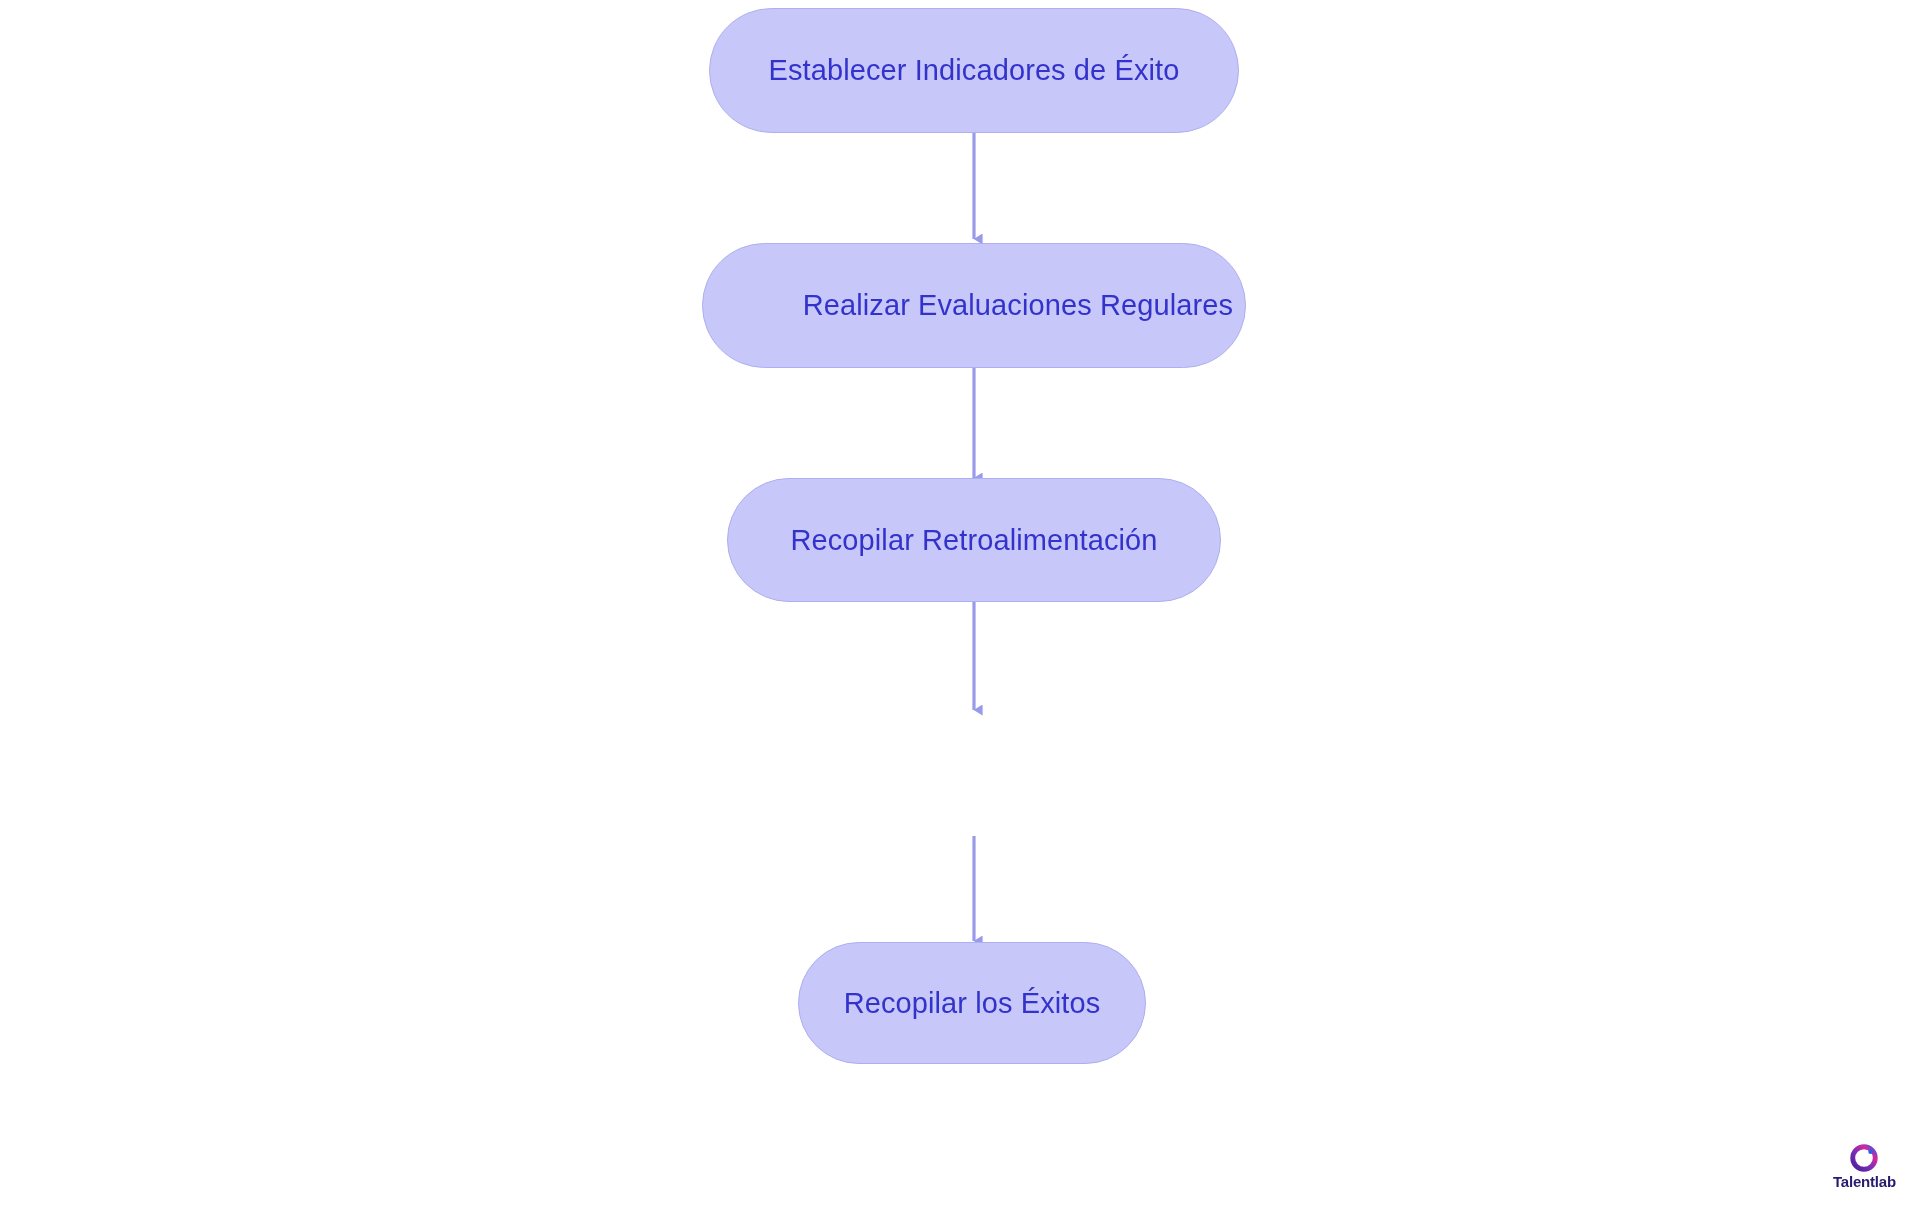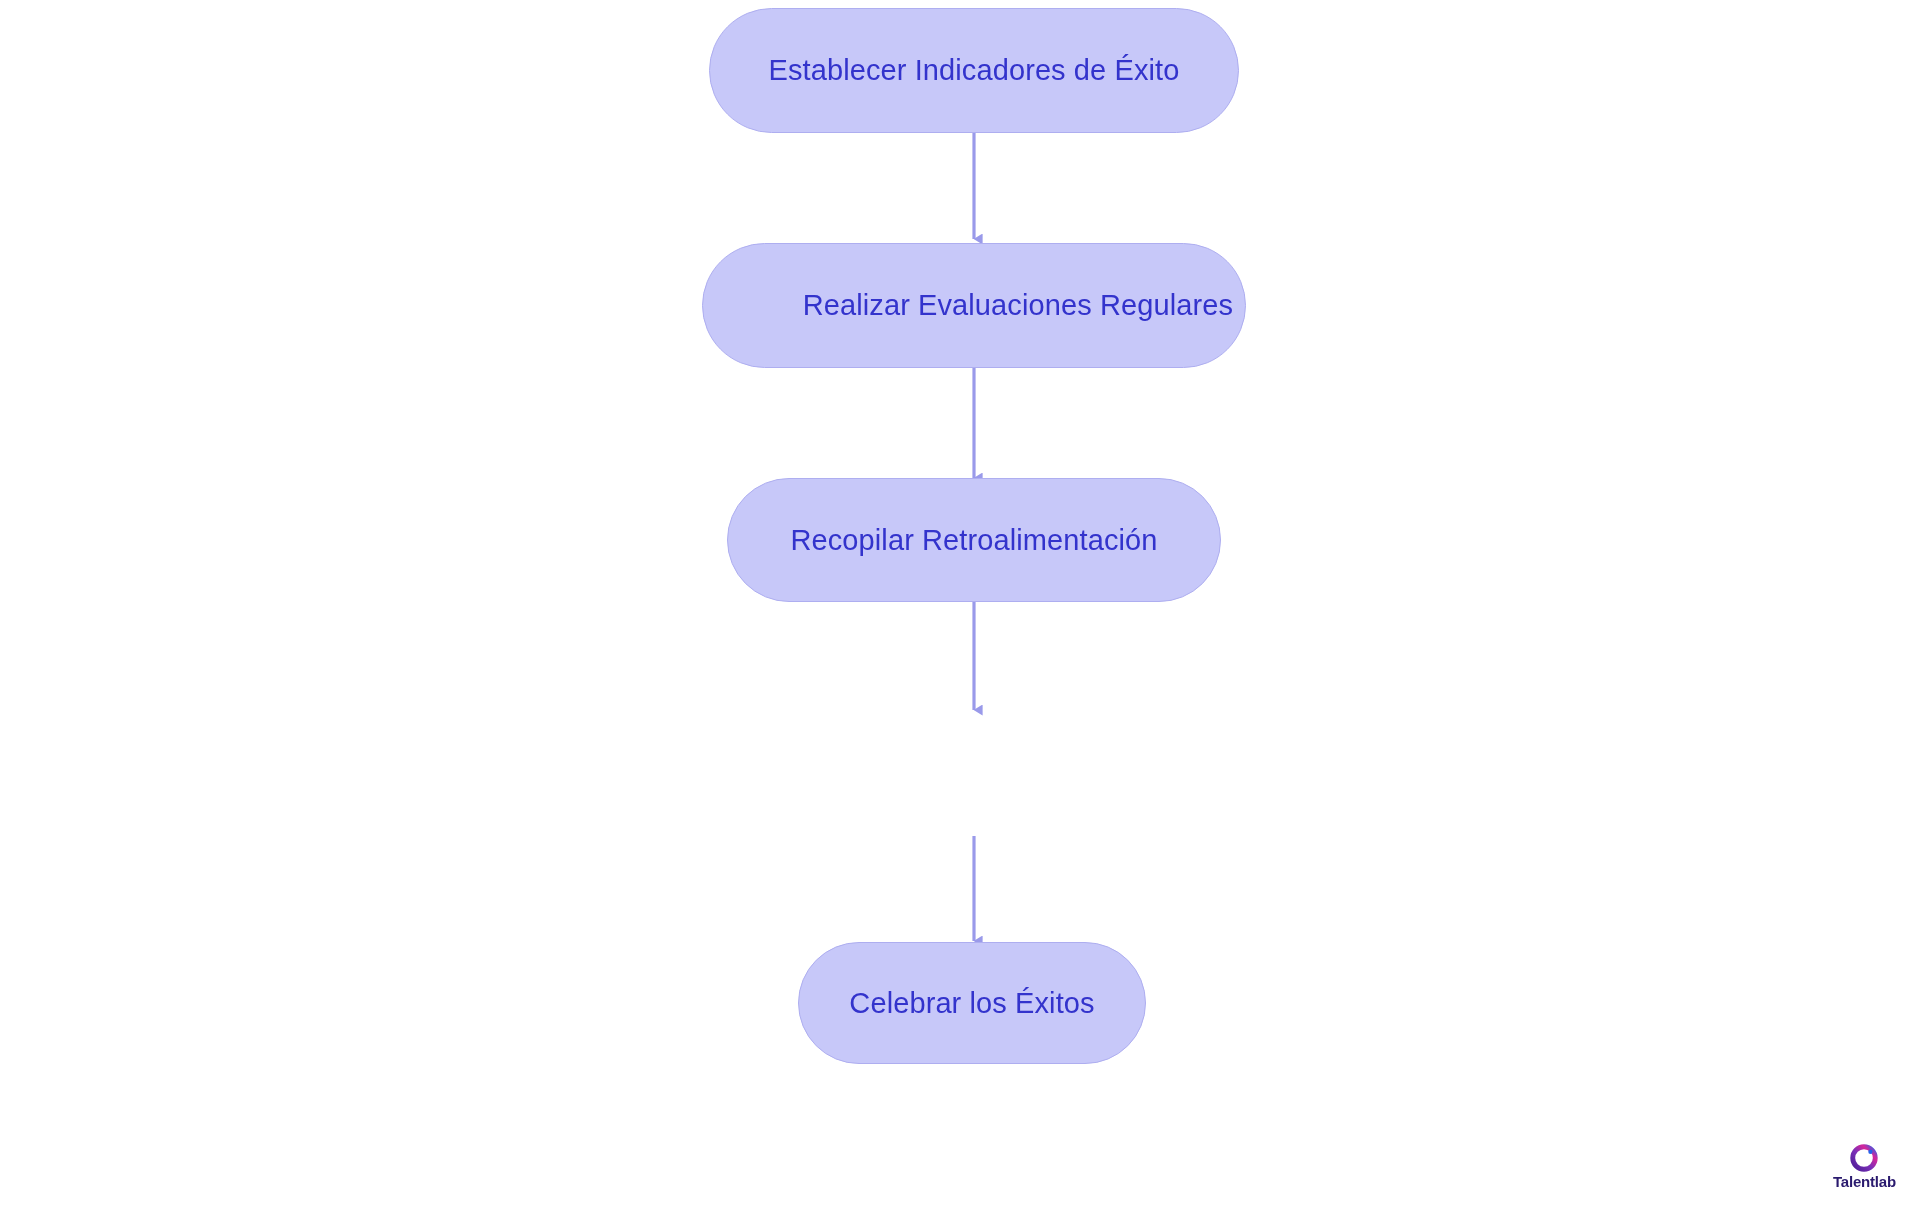--- a/index.html
+++ b/index.html
@@ -105,21 +105,21 @@
   <div class="node" style="left:702px; top:243px; width:544px; height:125px;justify-content:flex-end;">
     <span class="node-label">Realizar Evaluaciones Regulares</span>
   </div>
 
   <div class="node" style="left:727px; top:478px; width:494px; height:124px;">
     <span class="node-label">Recopilar Retroalimentación</span>
   </div>
 
 
   <div class="node" style="left:798px; top:942px; width:348px; height:122px;">
-    <span class="node-label">Celebrar los Éxitos</span>
+    <span class="node-label">Recopilar los Éxitos</span>
   </div>
 
   <div id="watermark" style="left:1833px; top:1143px;">
     <svg id="watermark-mark" viewBox="0 0 40 40" xmlns="http://www.w3.org/2000/svg">
       <defs>
         <linearGradient id="tl-grad" x1="0" y1="1" x2="1" y2="0">
           <stop offset="0%" stop-color="#4c1d95"></stop>
           <stop offset="45%" stop-color="#7c2fb8"></stop>
           <stop offset="75%" stop-color="#d6259a"></stop>
           <stop offset="100%" stop-color="#2563eb"></stop>

